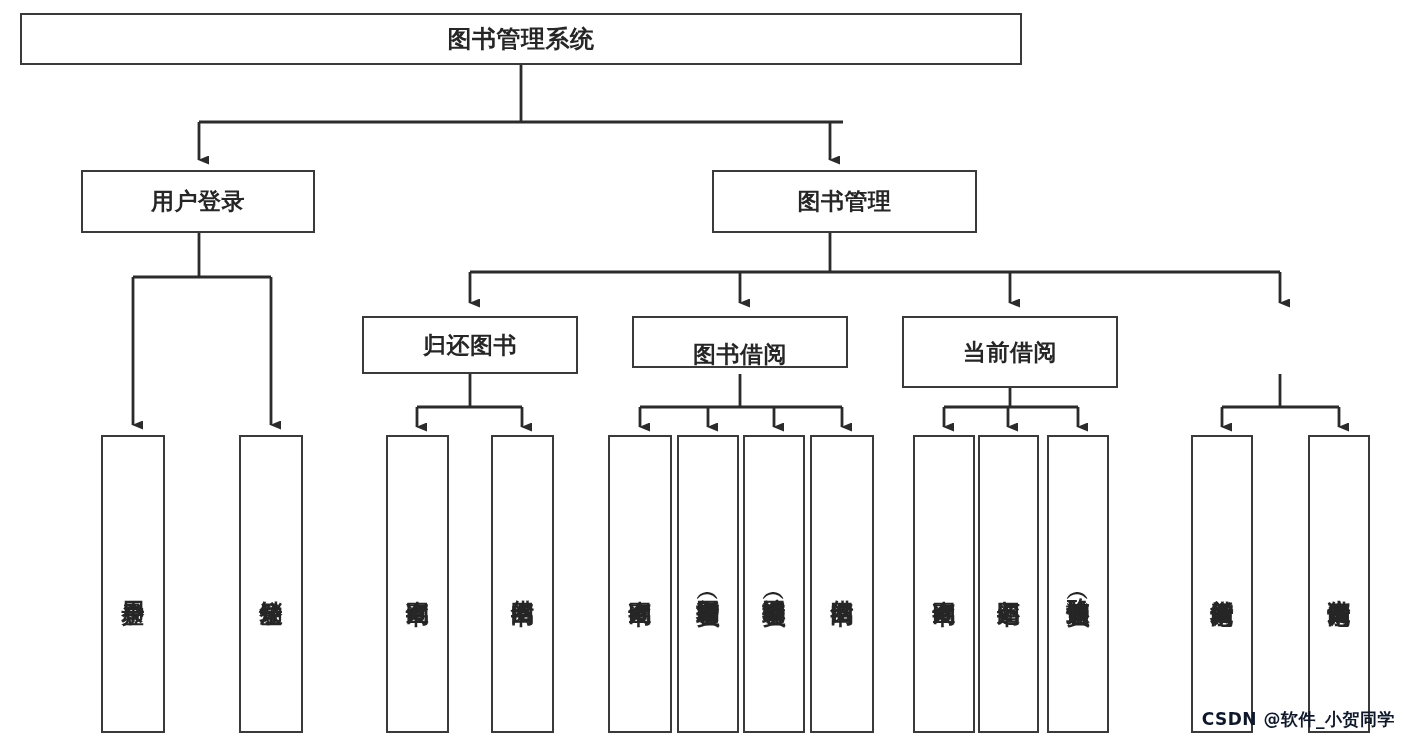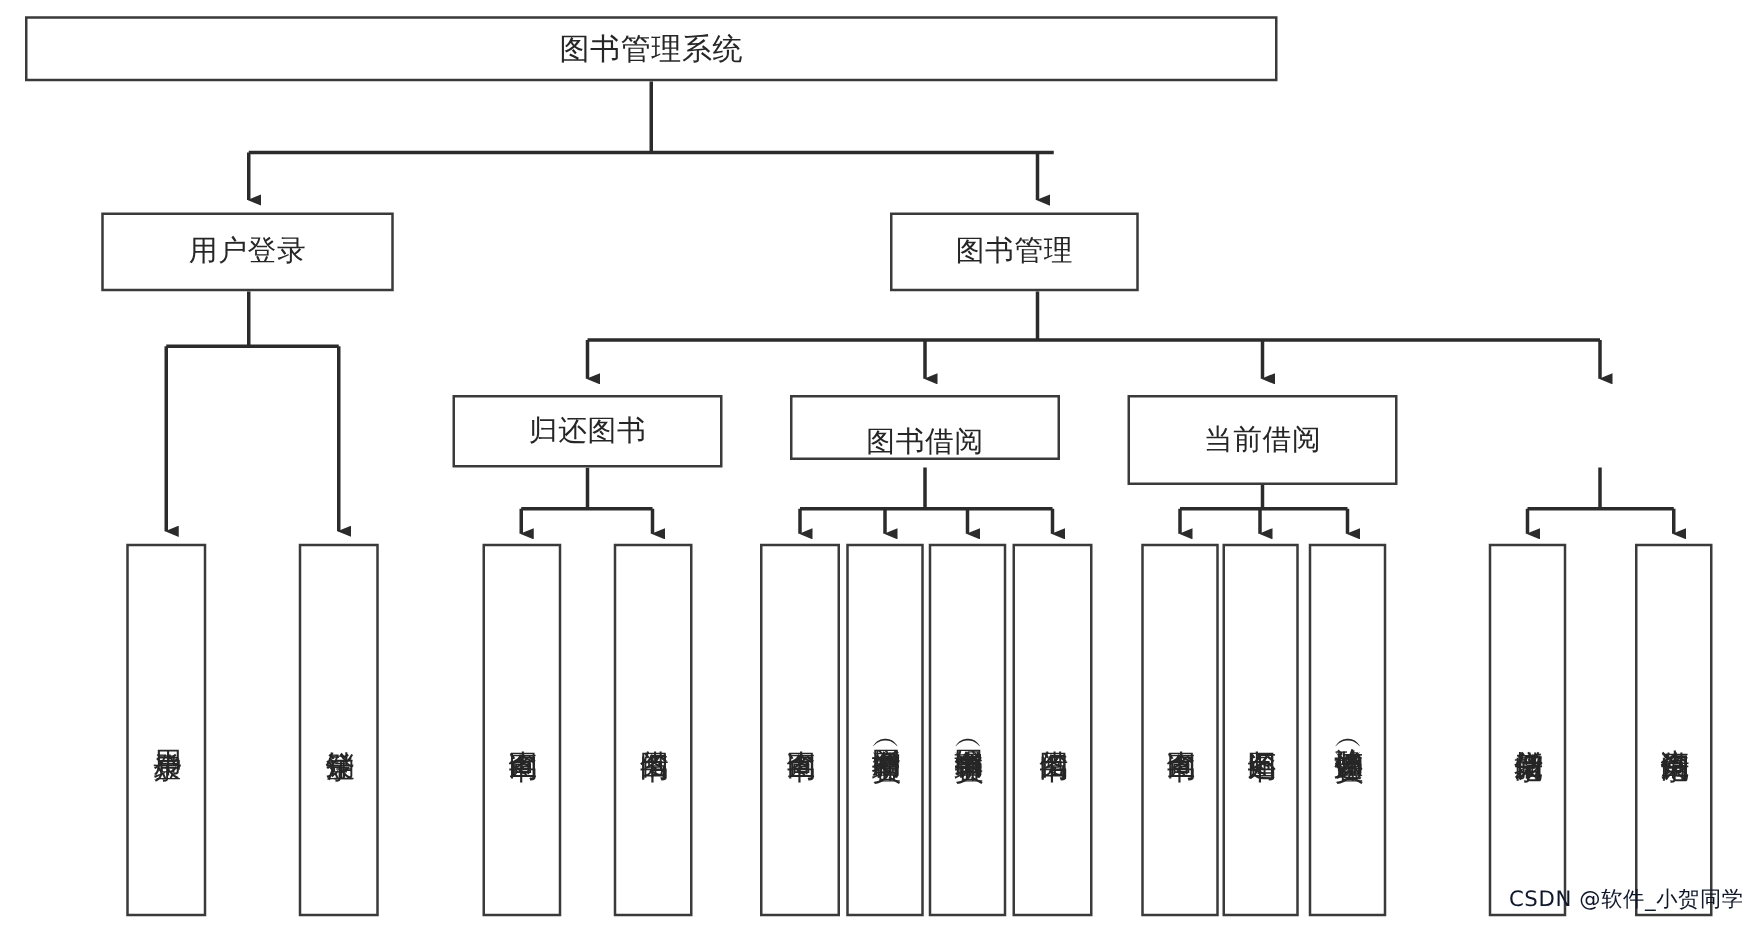--- a/index.html
+++ b/index.html
@@ -9,20 +9,21 @@
   }
   body {
     font-family: "DejaVu Sans", "Liberation Sans", sans-serif;
   }
   #diagram-root {
     position: relative;
     width: 1405px;
     height: 747px;
     background: #ffffff;
     overflow: hidden;
+    font-weight: bold;
   }
   #connector-layer {
     position: absolute;
     left: 0;
     top: 0;
     width: 1405px;
     height: 747px;
   }
   .node {
     position: absolute;
@@ -120,21 +121,21 @@
   </svg>
 
   <div class="node node-h node-root" style="left:20px; top:13px; width:1002px; height:52px;">
     <span>图书管理系统</span>
   </div>
 
   <div class="node node-h" style="left:81px; top:170px; width:234px; height:63px;">
     <span>用户登录</span>
   </div>
 
-  <div class="node node-h" style="left:712px; top:170px; width:199px; height:63px;">
+  <div class="node node-h" style="left:712px; top:170px; width:265px; height:63px;">
     <span>图书管理</span>
   </div>
 
   <div class="node node-h" style="left:362px; top:316px; width:216px; height:58px;">
     <span>归还图书</span>
   </div>
 
   <div class="node node-h" style="left:632px; top:316px; width:216px; height:52px;align-items:flex-end;">
     <span>图书借阅</span>
   </div>

